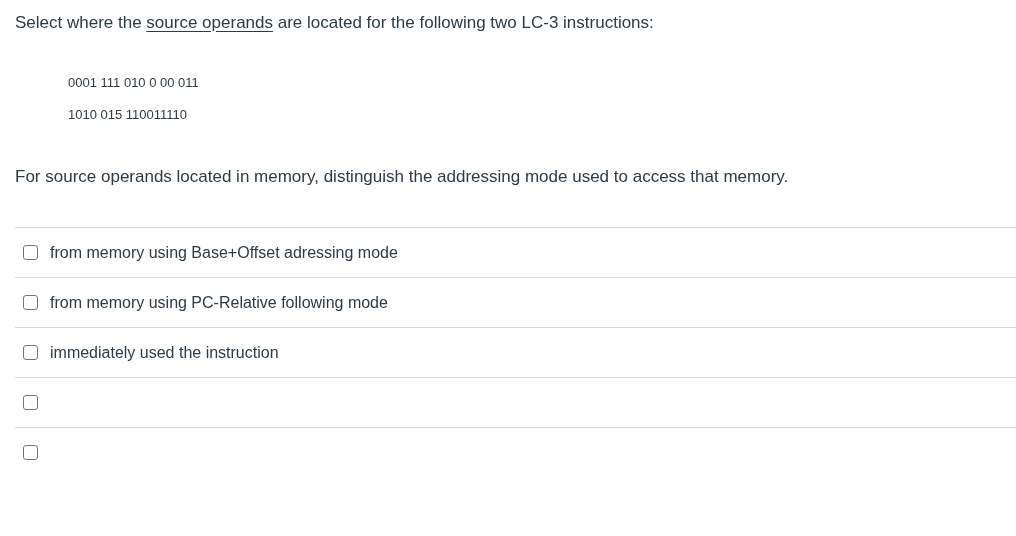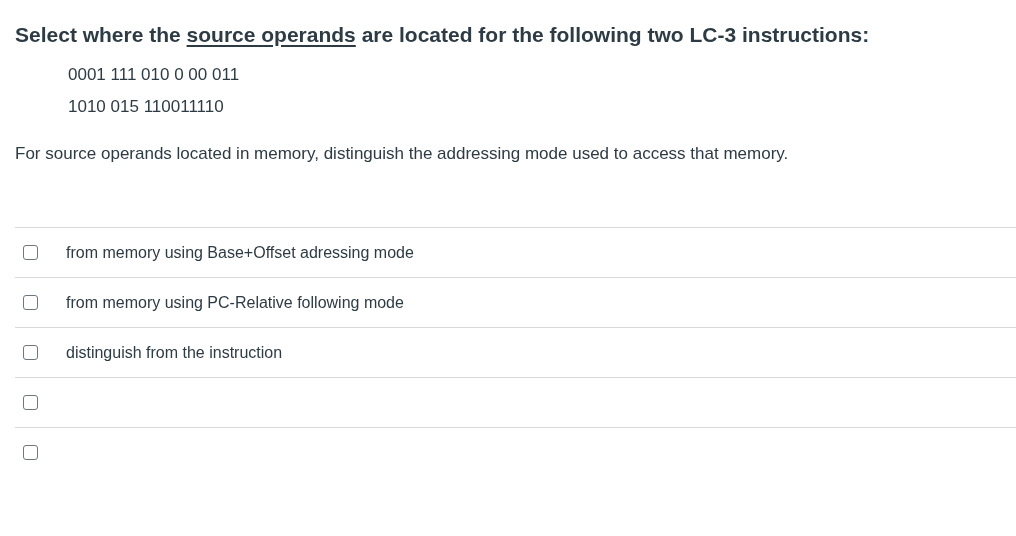--- a/index.html
+++ b/index.html
@@ -11,54 +11,53 @@
     color: #2D3B45;
     overflow: hidden;
   }
   .quiz {
     width: 1016px;
     height: 536px;
     padding-left: 15px;
     position: relative;
   }
   .prompt {
-    padding-top: 24px;
-    font-size: 21px;
+    padding-top: 12px;
+    font-size: 17px;
     line-height: 21px;
-    font-weight: 700;
+    font-weight: 400;
   }
   .prompt .u {
     text-decoration: underline;
     text-underline-offset: 3px;
   }
   .code-block {
-    margin-top: 14px;
+    margin-top: 34px;
     margin-left: 53px;
-    font-size: 17px;
+    font-size: 13px;
     line-height: 32px;
   }
   .followup {
-    margin-top: 20px;
+    margin-top: 35px;
     font-size: 17px;
     line-height: 21px;
   }
   .options {
     position: absolute;
     top: 227px;
     left: 0;
     right: 0;
   }
   .option-row {
     height: 50px;
     margin-left: 15px;
     border-top: 1px solid #D9D9D9;
     display: flex;
     align-items: center;
     cursor: pointer;
-    gap: 16px;
   }
   .option-checkbox {
     appearance: none;
     -webkit-appearance: none;
     width: 15px;
     height: 15px;
     margin-left: 8px;
     border: 1.5px solid #6E777F;
     border-radius: 3px;
     background: #FFFFFF;
@@ -94,21 +93,21 @@
     </label>
 
     <label class="option-row">
       <input type="checkbox" class="option-checkbox" style="">
       <span class="option-label">from memory using PC-Relative following mode</span>
     </label>
 
 
     <label class="option-row">
       <input type="checkbox" class="option-checkbox" style="">
-      <span class="option-label">distinguish from the instruction</span>
+      <span class="option-label">immediately used the instruction</span>
     </label>
 
     <label class="option-row">
       <input type="checkbox" class="option-checkbox" style="">
     </label>
 
     <label class="option-row">
       <input type="checkbox" class="option-checkbox" style="">
     </label>
 

